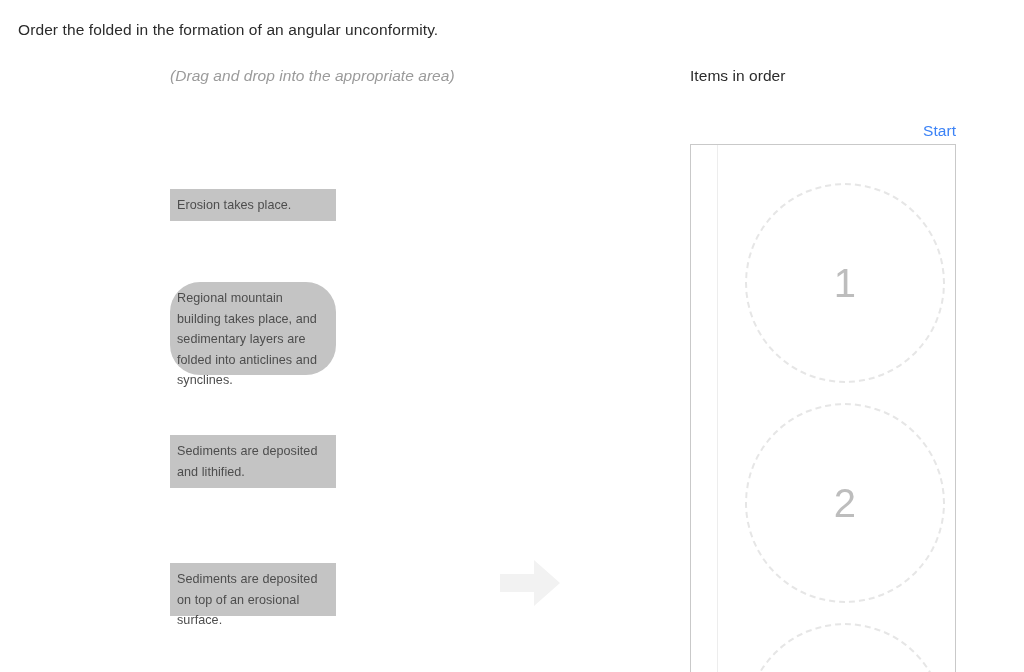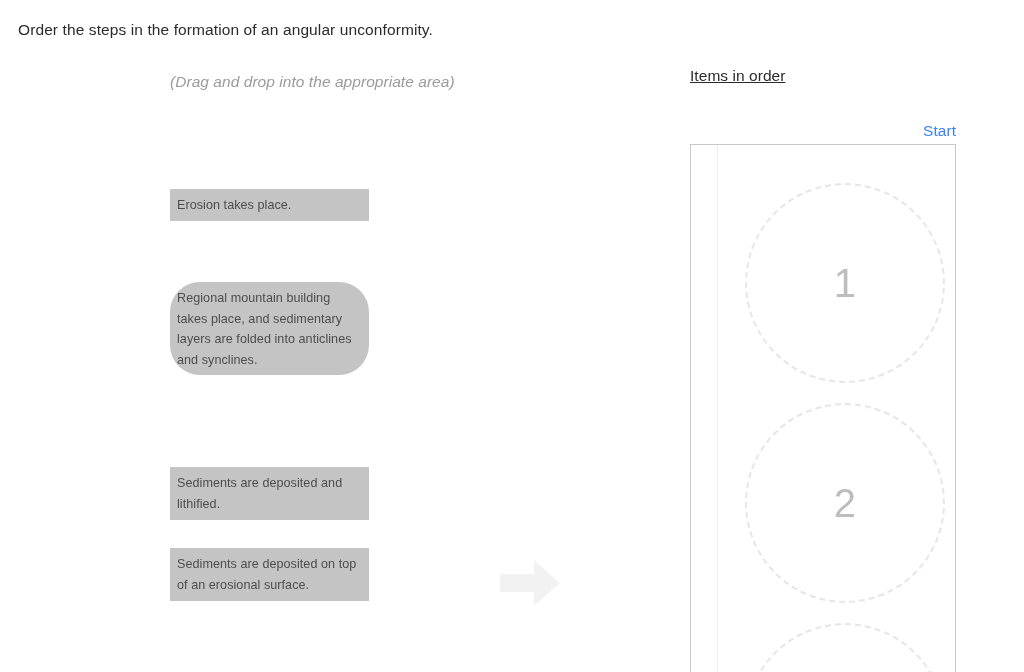--- a/index.html
+++ b/index.html
@@ -47,48 +47,47 @@
     color: #2b2b2b;
     line-height: 20px;
     letter-spacing: 0.05px;
     white-space: nowrap;
   }
   .items-subheading {
     font-size: 15.5px;
     font-style: italic;
     color: #9b9b9b;
     line-height: 20px;
-    margin-top: 6px;
     letter-spacing: 0.05px;
     white-space: nowrap;
   }
 
   .card-stack {
     position: absolute;
     left: 170px;
     top: 189px;
     width: 199px;
   }
   .drag-card {
     position: absolute;
     left: 0;
-    width: 199px;
+    width: 166px;
     box-sizing: border-box;
     background: #c4c4c4;
     color: #4d4d4d;
     font-size: 12.6px;
     line-height: 20.5px;
     padding: 6px 7px 7px 7px;
     letter-spacing: 0.05px;
     cursor: move;
   }
   .drag-card.c0 { top: 0px;   height: 32px; }
   .drag-card.c1 { top: 93px;  height: 93px; border-radius: 30px; }
-  .drag-card.c2 { top: 246px; height: 53px; margin-top: 32px; }
-  .drag-card.c3 { top: 359px; height: 53px; }
+  .drag-card.c2 { top: 246px; height: 53px; }
+  .drag-card.c3 { top: 374px; height: 53px; }
 
   
   .arrow-hint {
     position: absolute;
     left: 500px;
     top: 559px;
     width: 60px;
     height: 48px;
   }
   .arrow-hint svg { display: block; }
@@ -99,21 +98,20 @@
     left: 690px;
     top: 66px;
     width: 266px;
   }
   .order-heading {
     font-size: 15.5px;
     color: #2b2b2b;
     line-height: 20px;
     letter-spacing: 0.05px;
     white-space: nowrap;
-    text-decoration: underline;
   }
   .start-label {
     position: absolute;
     left: 690px;
     top: 120px;
     width: 266px;
     text-align: right;
     font-size: 15.5px;
     color: #3b82f6;
     line-height: 22px;
@@ -156,21 +154,21 @@
   }
   .drop-slot.s0 { top: 38px; }
   .drop-slot.s1 { top: 258px; }
   .drop-slot.s2 { top: 478px; }
 </style>
 </head>
 <body>
 
 <div id="root">
 
-  <div class="prompt">Order the steps in the formation of an angular unconformity.</div>
+  <div class="prompt">Order the folded in the formation of an angular unconformity.</div>
 
   <div class="items-col">
     <div class="items-subheading">(Drag and drop into the appropriate area)</div>
   </div>
 
   <div class="card-stack">
     <div class="drag-card c0">Erosion takes place.</div>
     <div class="drag-card c1">Regional mountain building takes place, and sedimentary layers are folded into anticlines and synclines.</div>
     <div class="drag-card c2">Sediments are deposited and lithified.</div>
     <div class="drag-card c3">Sediments are deposited on top of an erosional surface.</div>

